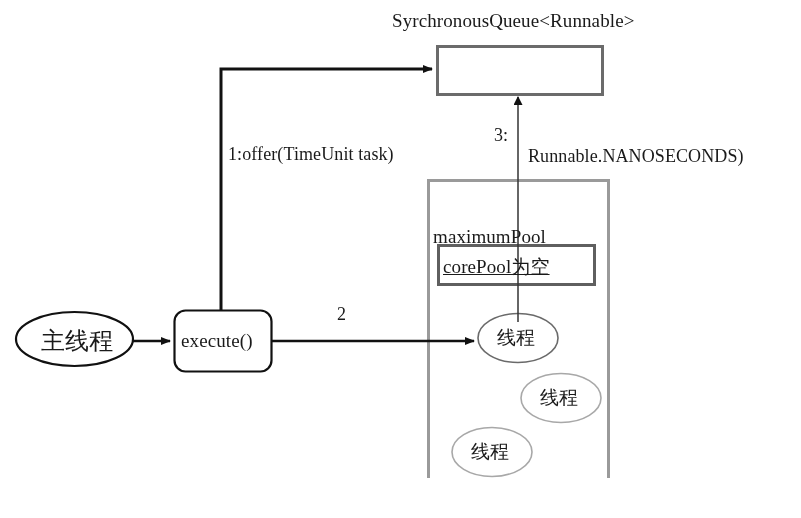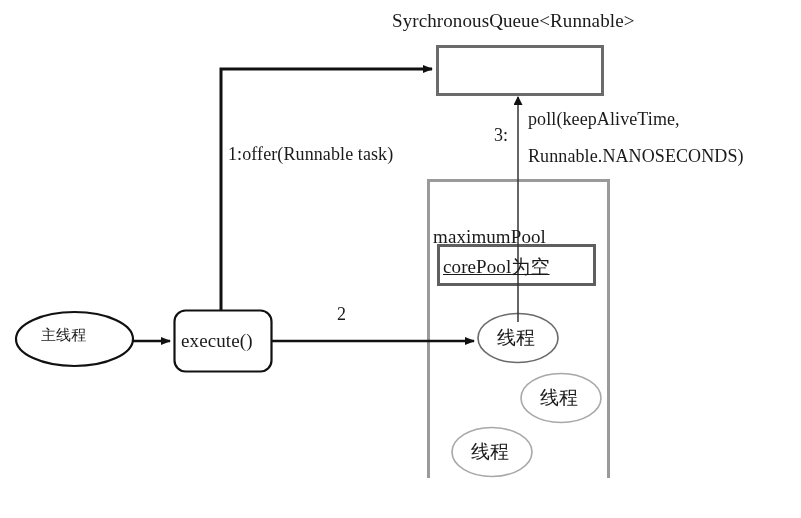--- a/index.html
+++ b/index.html
@@ -78,21 +78,21 @@
     text-decoration: underline;
   }
   .execute-label {
     left: 181px;
     top: 329px;
     font-size: 19px;
   }
   .mainthread-label {
     left: 41px;
     top: 326px;
-    font-size: 15px;
+    font-size: 24px;
   }
   .thread-label {
     font-size: 19px;
   }
   .thread-label.t0 { left: 497px; top: 326px; }
   .thread-label.t1 { left: 540px; top: 386px; }
   .thread-label.t2 { left: 471px; top: 440px; }
 </style>
 </head>
 <body>
@@ -127,25 +127,24 @@
 
     <path d="M221,310 L221,69 L432,69" fill="none" stroke="#111111" stroke-width="3" marker-end="url(#arrowDark)"></path>
 
     <line x1="272" y1="341" x2="474" y2="341" stroke="#111111" stroke-width="2.6" marker-end="url(#arrowDark)"></line>
 
     <line x1="518" y1="322" x2="518" y2="97" stroke="#333333" stroke-width="1.5" marker-end="url(#arrowThin)"></line>
   </svg>
 
   <div class="lbl queue-title">SyrchronousQueue&lt;Runnable&gt;</div>
 
-  <div class="lbl offer-label">1:offer(Runnable task)</div>
+  <div class="lbl offer-label">1:offer(TimeUnit task)</div>
 
   <div class="lbl poll-step">3:</div>
 
-  <div class="lbl poll-line1">poll(keepAliveTime,</div>
 
   <div class="lbl poll-line2">Runnable.NANOSECONDS)</div>
 
   <div class="lbl step2-label">2</div>
 
   <div class="lbl maxpool-label">maximumPool</div>
 
   <div class="lbl corepool-label">corePool为空</div>
 
   <div class="lbl execute-label">execute()</div>

